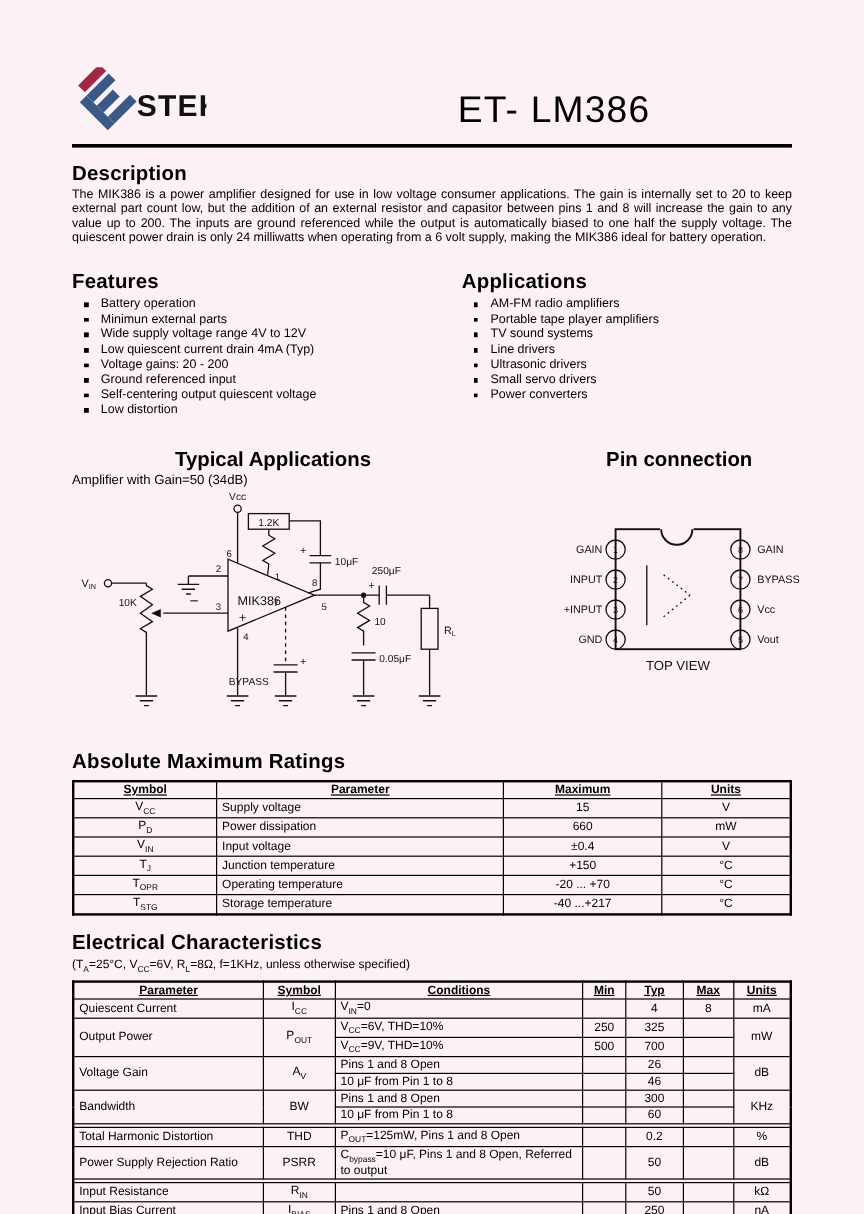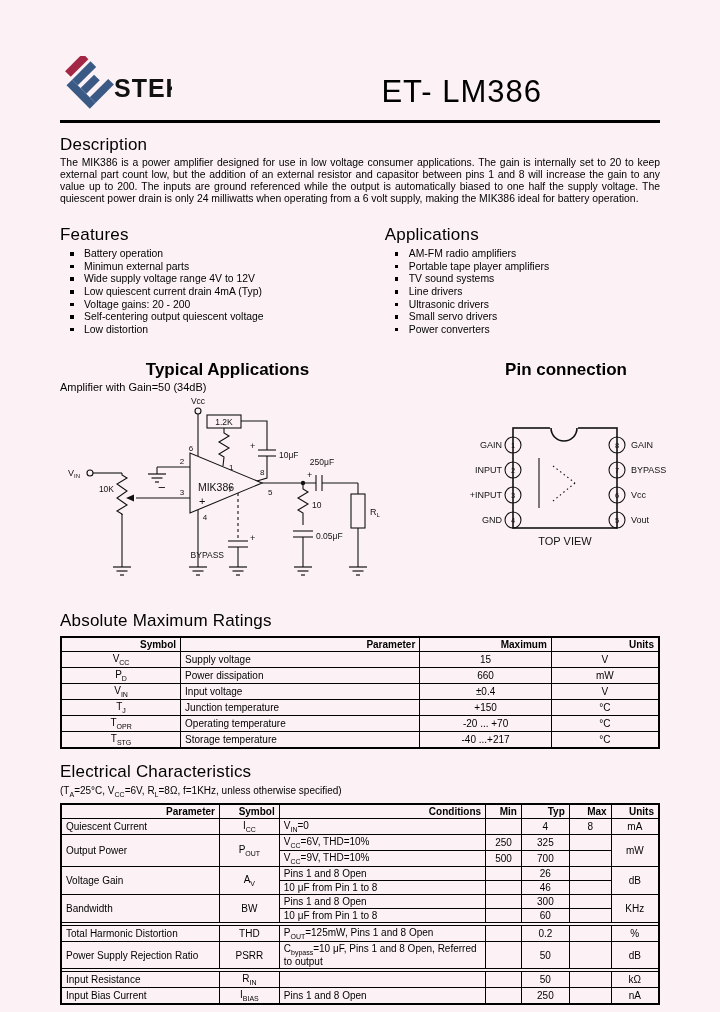--- a/index.html
+++ b/index.html
@@ -11,21 +11,21 @@
     color:#000;
     padding:56px 60px 22px 60px;
     display:flex; flex-direction:column;
     overflow:hidden;
   }
   
   .hdr { display:flex; align-items:flex-end; }
   .title { margin-left:auto; margin-right:118px; font-size:31px; letter-spacing:1px; color:#000000; }
   .rule { border-top:3px solid #000; margin-top:10px; }
   
-  h2 { font-size:17px; font-weight:normal; margin:12px 0 2px 0; letter-spacing:0.2px; }
+  h2 { font-size:17px; font-weight:bold; margin:12px 0 2px 0; letter-spacing:0.2px; }
   .desc-body { font-size:10.4px; line-height:1.16; text-align:justify; }
   
   .twocol { display:flex; margin-top:20px;justify-content:flex-end; }
   .col-f { flex:1.18; }
   .col-a { flex:1; }
   ul.bul { list-style:none; margin-top:3px; padding-left:10px; font-size:10.4px; }
   ul.bul li { margin:1.6px 0; padding-left:14px; position:relative; }
   ul.bul li::before { content:""; position:absolute; left:0; top:4px; width:3.5px; height:3.5px; background:#000; }
   
   .diagrams { display:flex; margin-top:24px;gap:46px; }
@@ -33,21 +33,21 @@
   .diag-right { width:43%; }
   h3 { font-size:17px; font-weight:bold; text-align:center; }
   .subtitle { font-size:11px; margin-top:1px; }
   svg text { fill:#111; font-family:"Liberation Sans","DejaVu Sans",sans-serif; }
   svg .wire { stroke:#111; stroke-width:1.1; fill:none; }
   svg .wire2 { stroke:#111; stroke-width:1.6; fill:none; }
   
   table { width:100%; border-collapse:collapse; font-size:10px; }
   .dtable { border:2px solid #000; margin-top:3px; }
   .dtable th, .dtable td { border:1px solid #000; padding:1px 4px; height:12px; }
-  .dtable th { font-weight:bold; text-align:right; }
+  .dtable th { font-weight:bold; text-align:center;text-decoration:underline; }
   .dtable td { text-align:center; }
   .dtable td.l { text-align:left; }
   .dtable tr.gap td { height:3px; padding:0; }
   sub { font-size:7px; }
   .ec-note { font-size:10px; margin:1px 0 2px 0; }
 </style>
 </head>
 <body>
 
 <div class="page">
@@ -72,20 +72,21 @@
 
   <div class="twocol">
     <div class="col-f">
       <h2 style="margin-top:0">Features</h2>
       <ul class="bul">
         <li>Battery operation</li>
         <li>Minimun external parts</li>
         <li>Wide supply voltage range 4V to 12V</li>
         <li>Low quiescent current drain 4mA (Typ)</li>
         <li>Voltage gains: 20 - 200</li>
+        <li>Ground referenced input</li>
         <li>Self-centering output quiescent voltage</li>
         <li>Low distortion</li>
       </ul>
     </div>
     <div class="col-a">
       <h2 style="margin-top:0">Applications</h2>
       <ul class="bul">
         <li>AM-FM radio amplifiers</li>
         <li>Portable tape player amplifiers</li>
         <li>TV sound systems</li>

